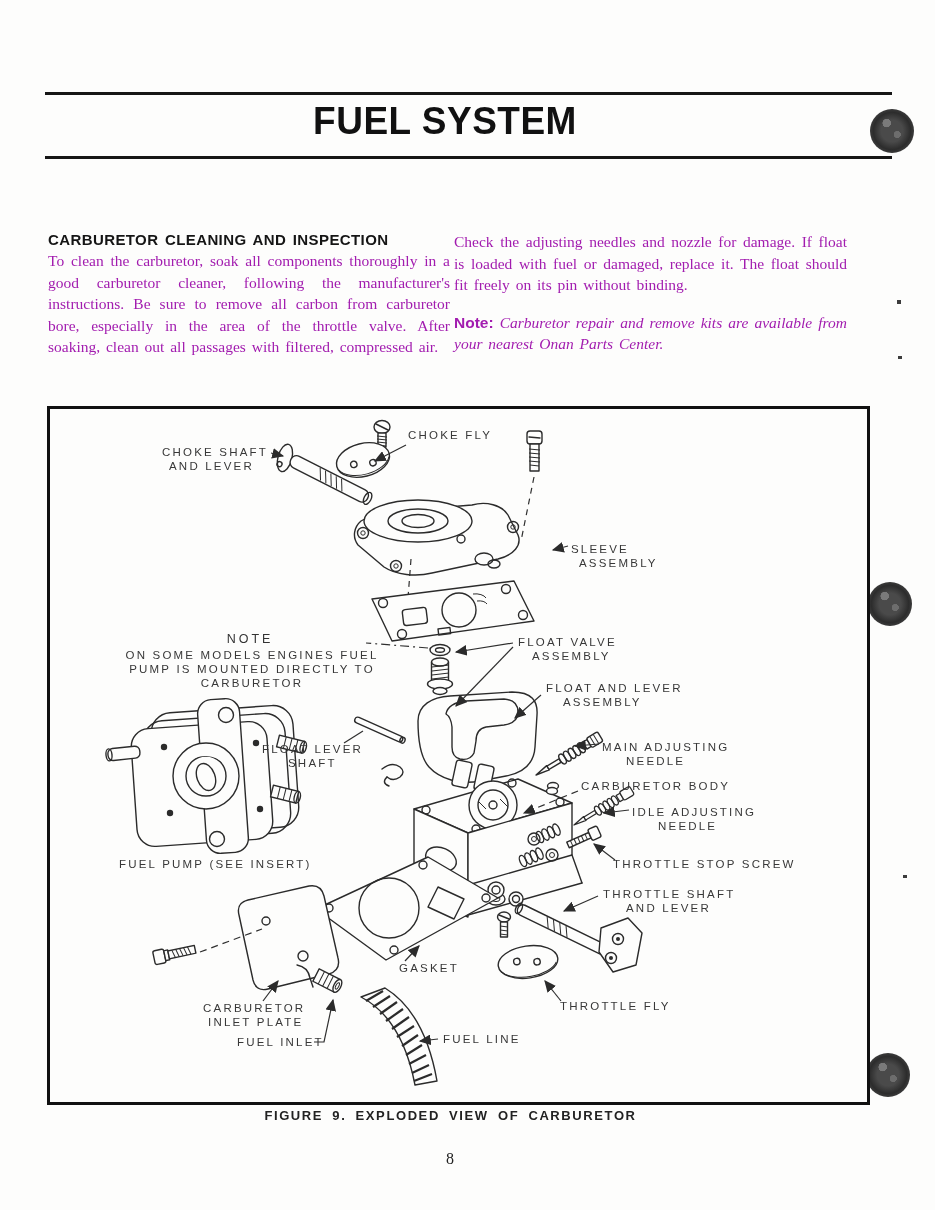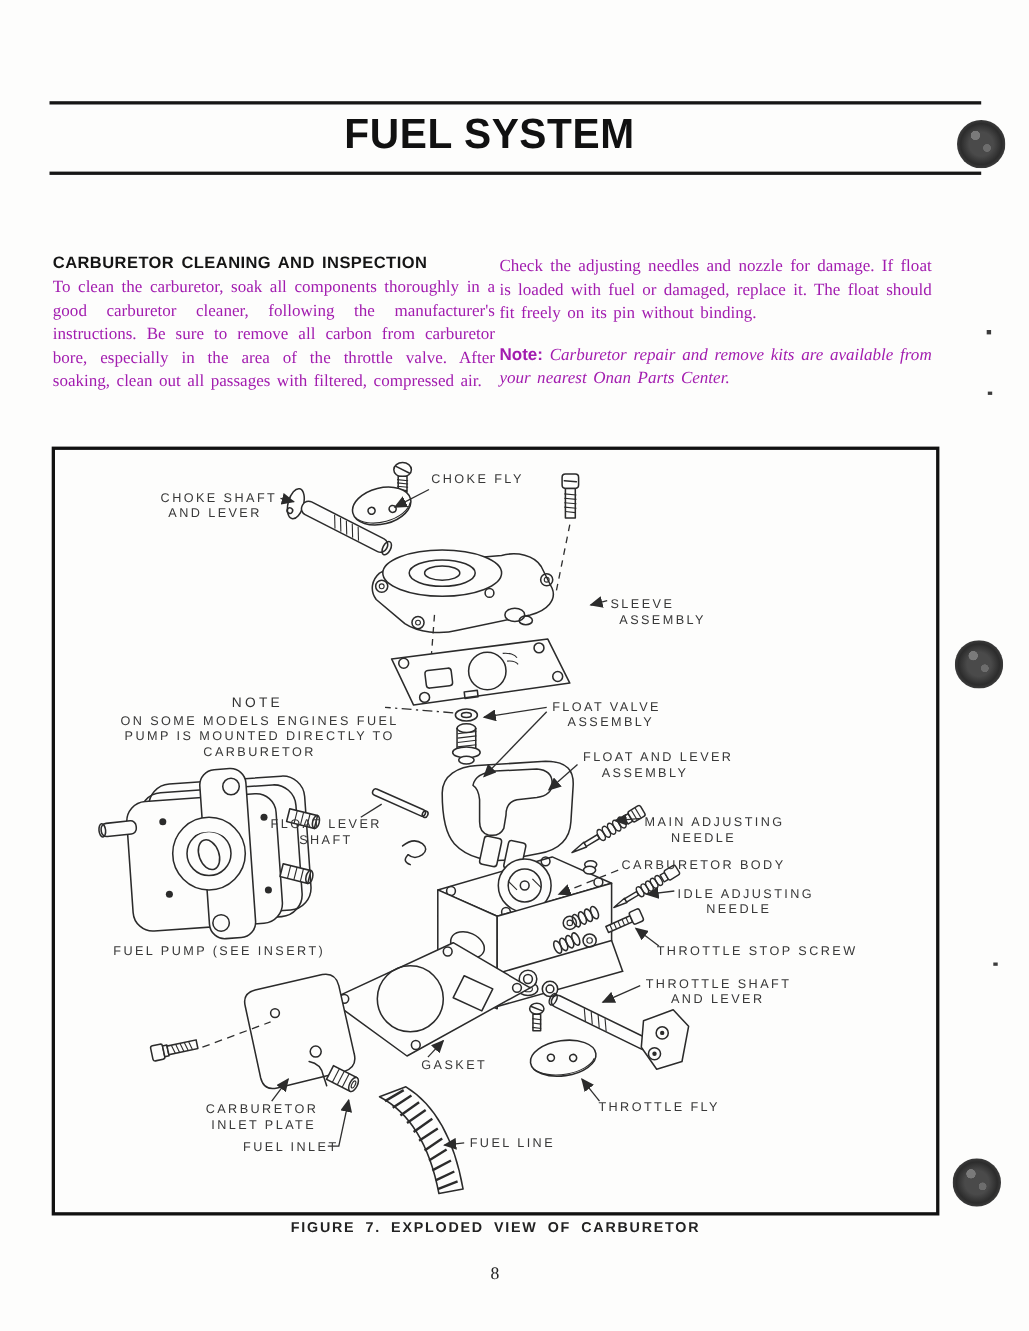--- a/index.html
+++ b/index.html
@@ -38,21 +38,21 @@
   }
   .body-text{
     font-size:15.5px;line-height:21.5px;text-align:justify;
     word-spacing:2px;color:#a21caf;margin:0;
   }
   .body-text + .body-text{margin-top:16px;}
   .note-para .note-label{font-family:"Liberation Sans",sans-serif;font-weight:bold;font-style:normal;}
   .note-para .note-body{font-style:italic;}
   .figure-frame{
     position:absolute;left:47px;top:406px;width:801px;height:693px;
-    border:3px solid #111;background:#fdfdfc;
+    border:3px solid #111;background:#fdfdfc;padding-left:16px;
   }
   .figure-caption{
     position:absolute;left:47px;top:1108px;width:807px;text-align:center;
     font-family:"Liberation Sans",sans-serif;font-weight:bold;
     font-size:13px;letter-spacing:1.6px;word-spacing:4px;color:#222;
   }
   .page-number{
     position:absolute;left:0;top:1150px;width:900px;text-align:center;
     font-size:16px;color:#222;
   }
@@ -476,14 +476,14 @@
     <text class="fig-label" x="333" y="563">GASKET</text>
     <text class="fig-label" x="494" y="601">THROTTLE FLY</text>
     <text class="fig-label" x="137" y="603">CARBURETOR</text>
     <text class="fig-label" x="142" y="617">INLET PLATE</text>
     <text class="fig-label" x="171" y="637">FUEL INLET</text>
     <text class="fig-label" x="377" y="634">FUEL LINE</text>
   </g>
 </svg>
 </div>
 
-<div class="figure-caption">FIGURE 7.  EXPLODED VIEW OF CARBURETOR</div>
+<div class="figure-caption">FIGURE 9.  EXPLODED VIEW OF CARBURETOR</div>
 <div class="page-number">8</div>
 
 </body></html>

